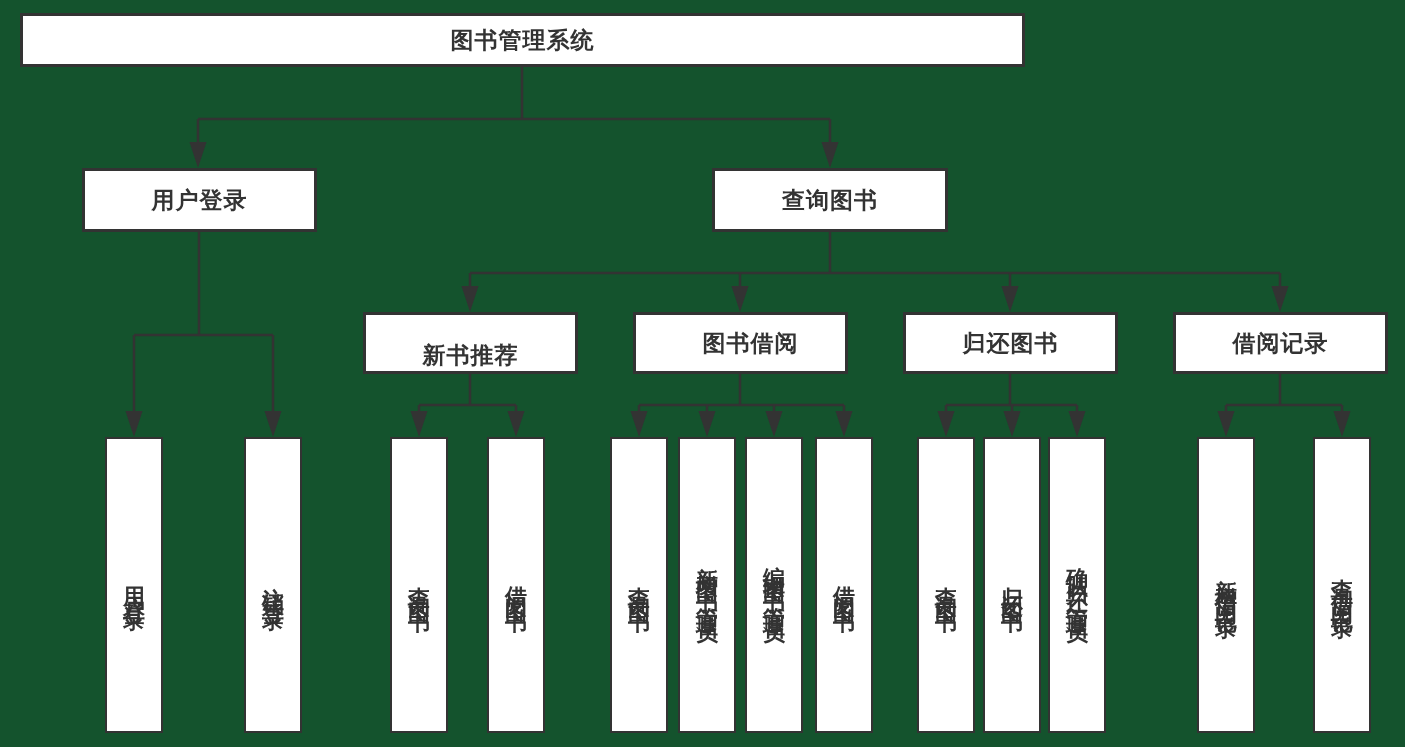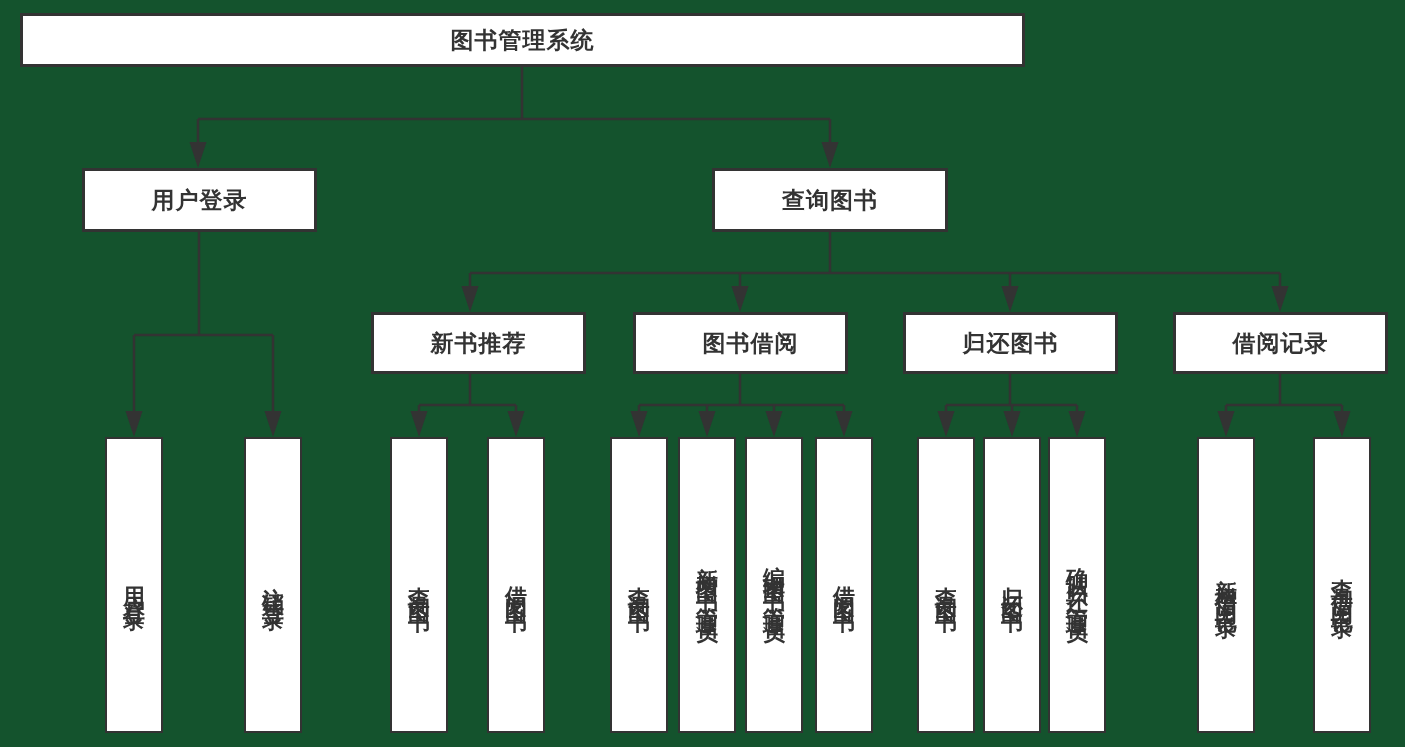--- a/index.html
+++ b/index.html
@@ -34,21 +34,21 @@
   }
   .hbox {
     font-size: 23px;
     letter-spacing: 1px;
     white-space: nowrap;
   }
   .root-box   { left: 20px;  top: 13px;  width: 1005px; height: 54px; }
   .l1-a       { left: 82px;  top: 168px; width: 235px;  height: 64px; }
   .l1-b       { left: 712px; top: 168px; width: 236px;  height: 64px; }
   .l2         { top: 312px; height: 62px; width: 215px; }
-  .l2-a { left: 371px; }
+  .l2-a { left: 363px; align-items: flex-end; }
   .l2-b { left: 633px; padding-left: 20px; }
   .l2-c { left: 903px; }
   .l2-d { left: 1173px; }
   .vbox {
     top: 437px;
     width: 58px;
     height: 296px;
     border-width: 2.5px;
   }
   .vbox span {

